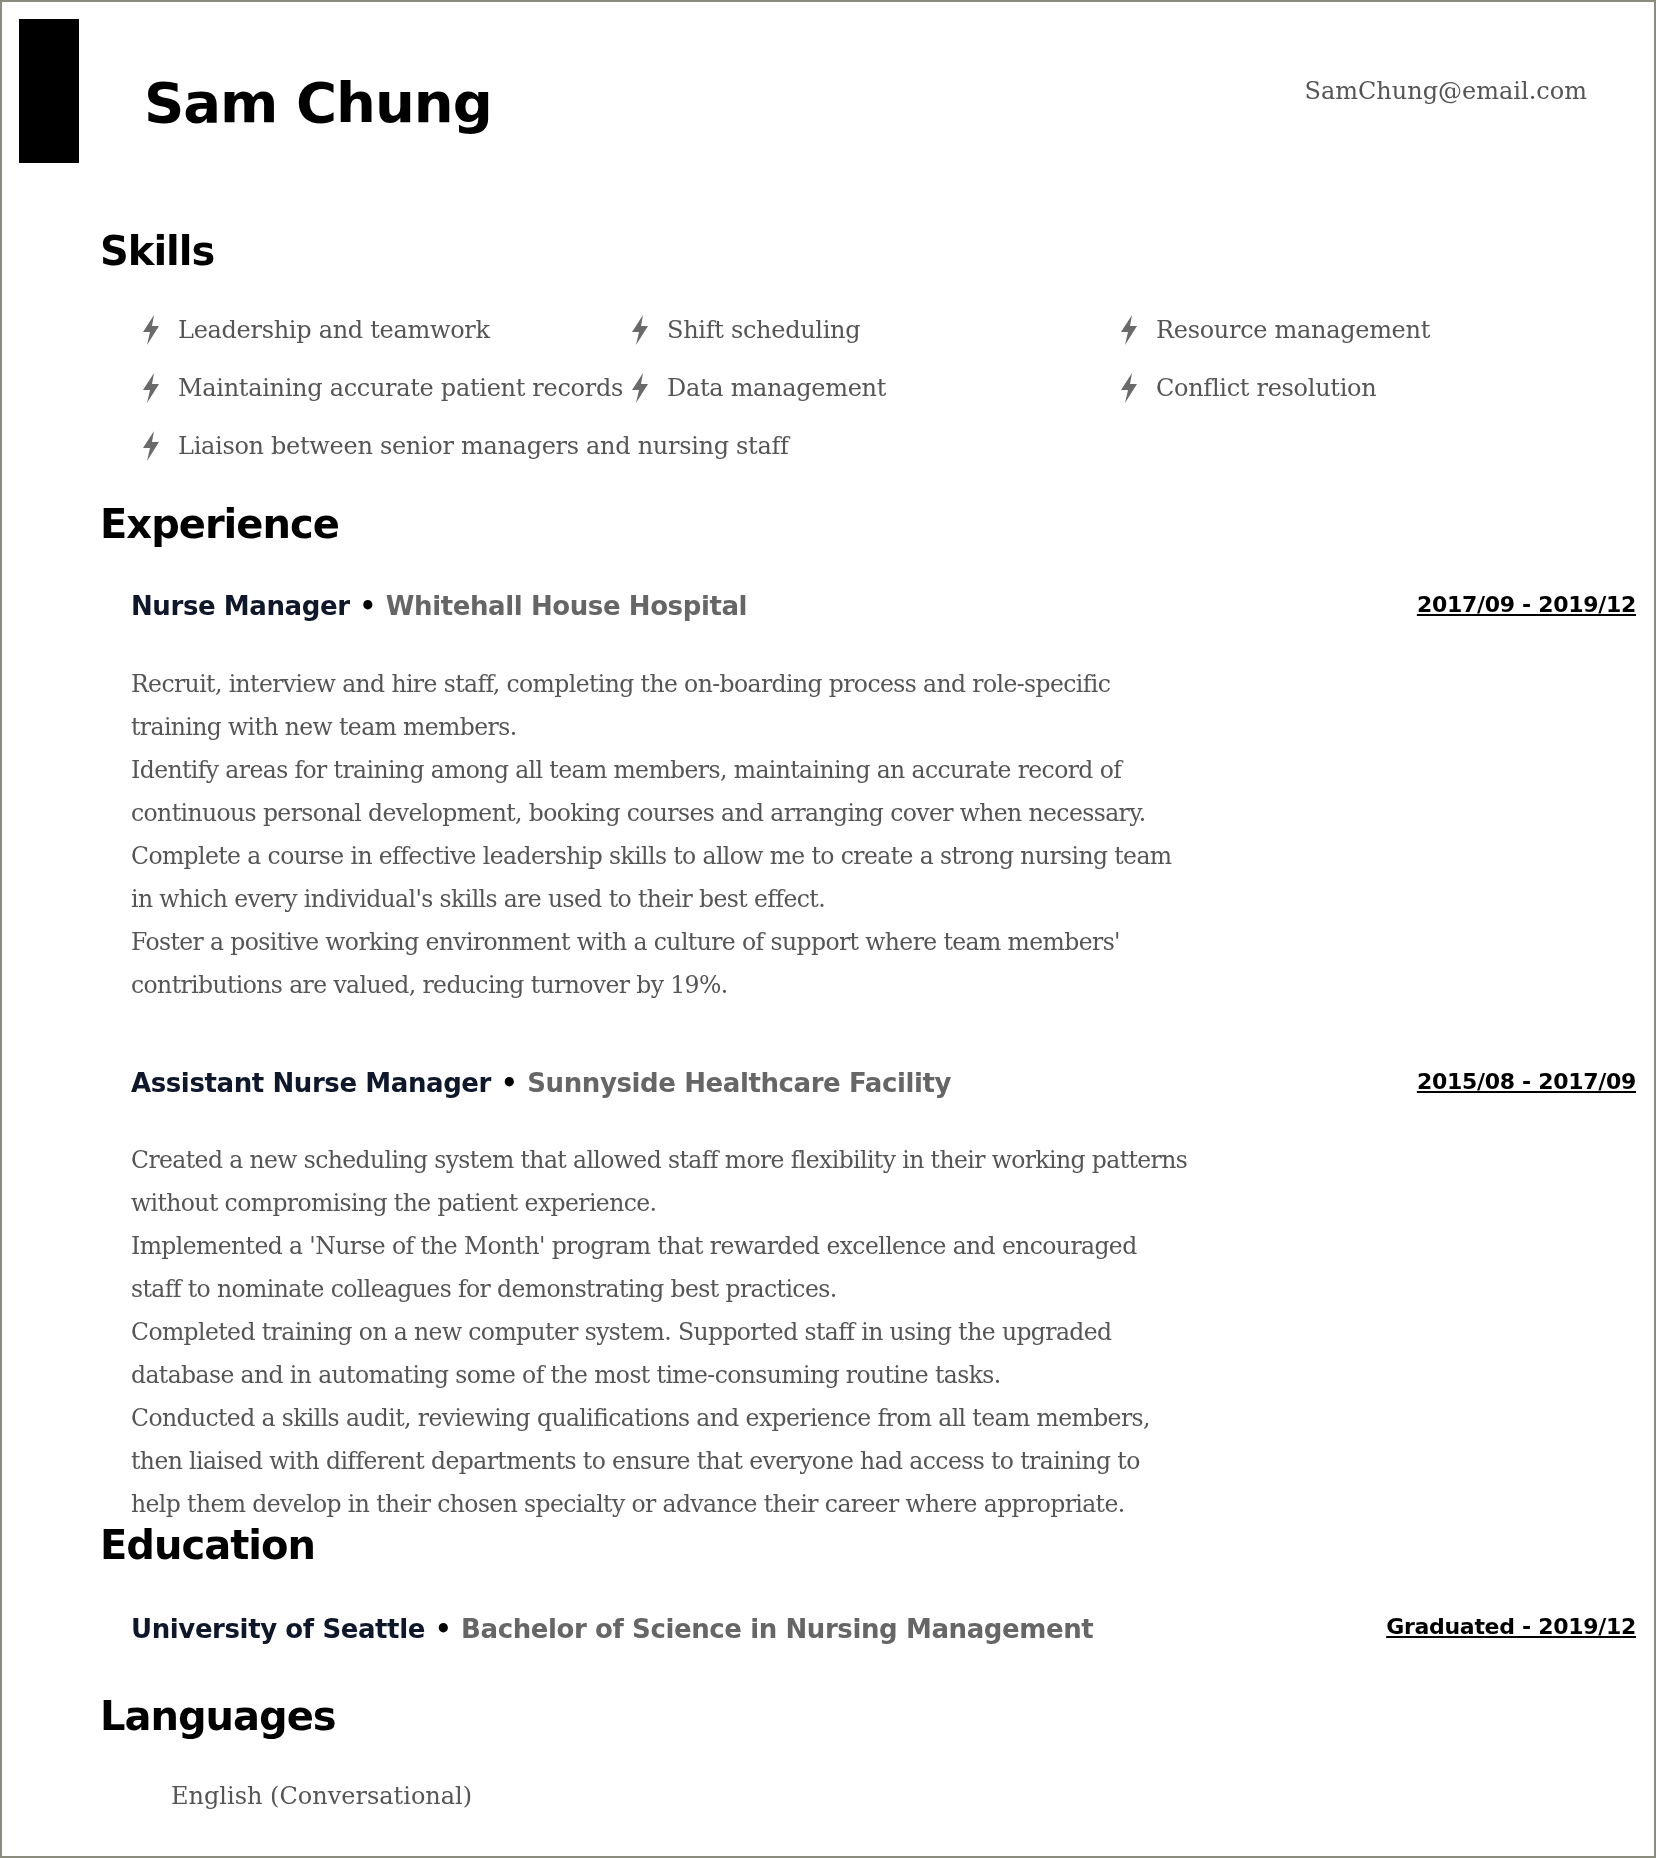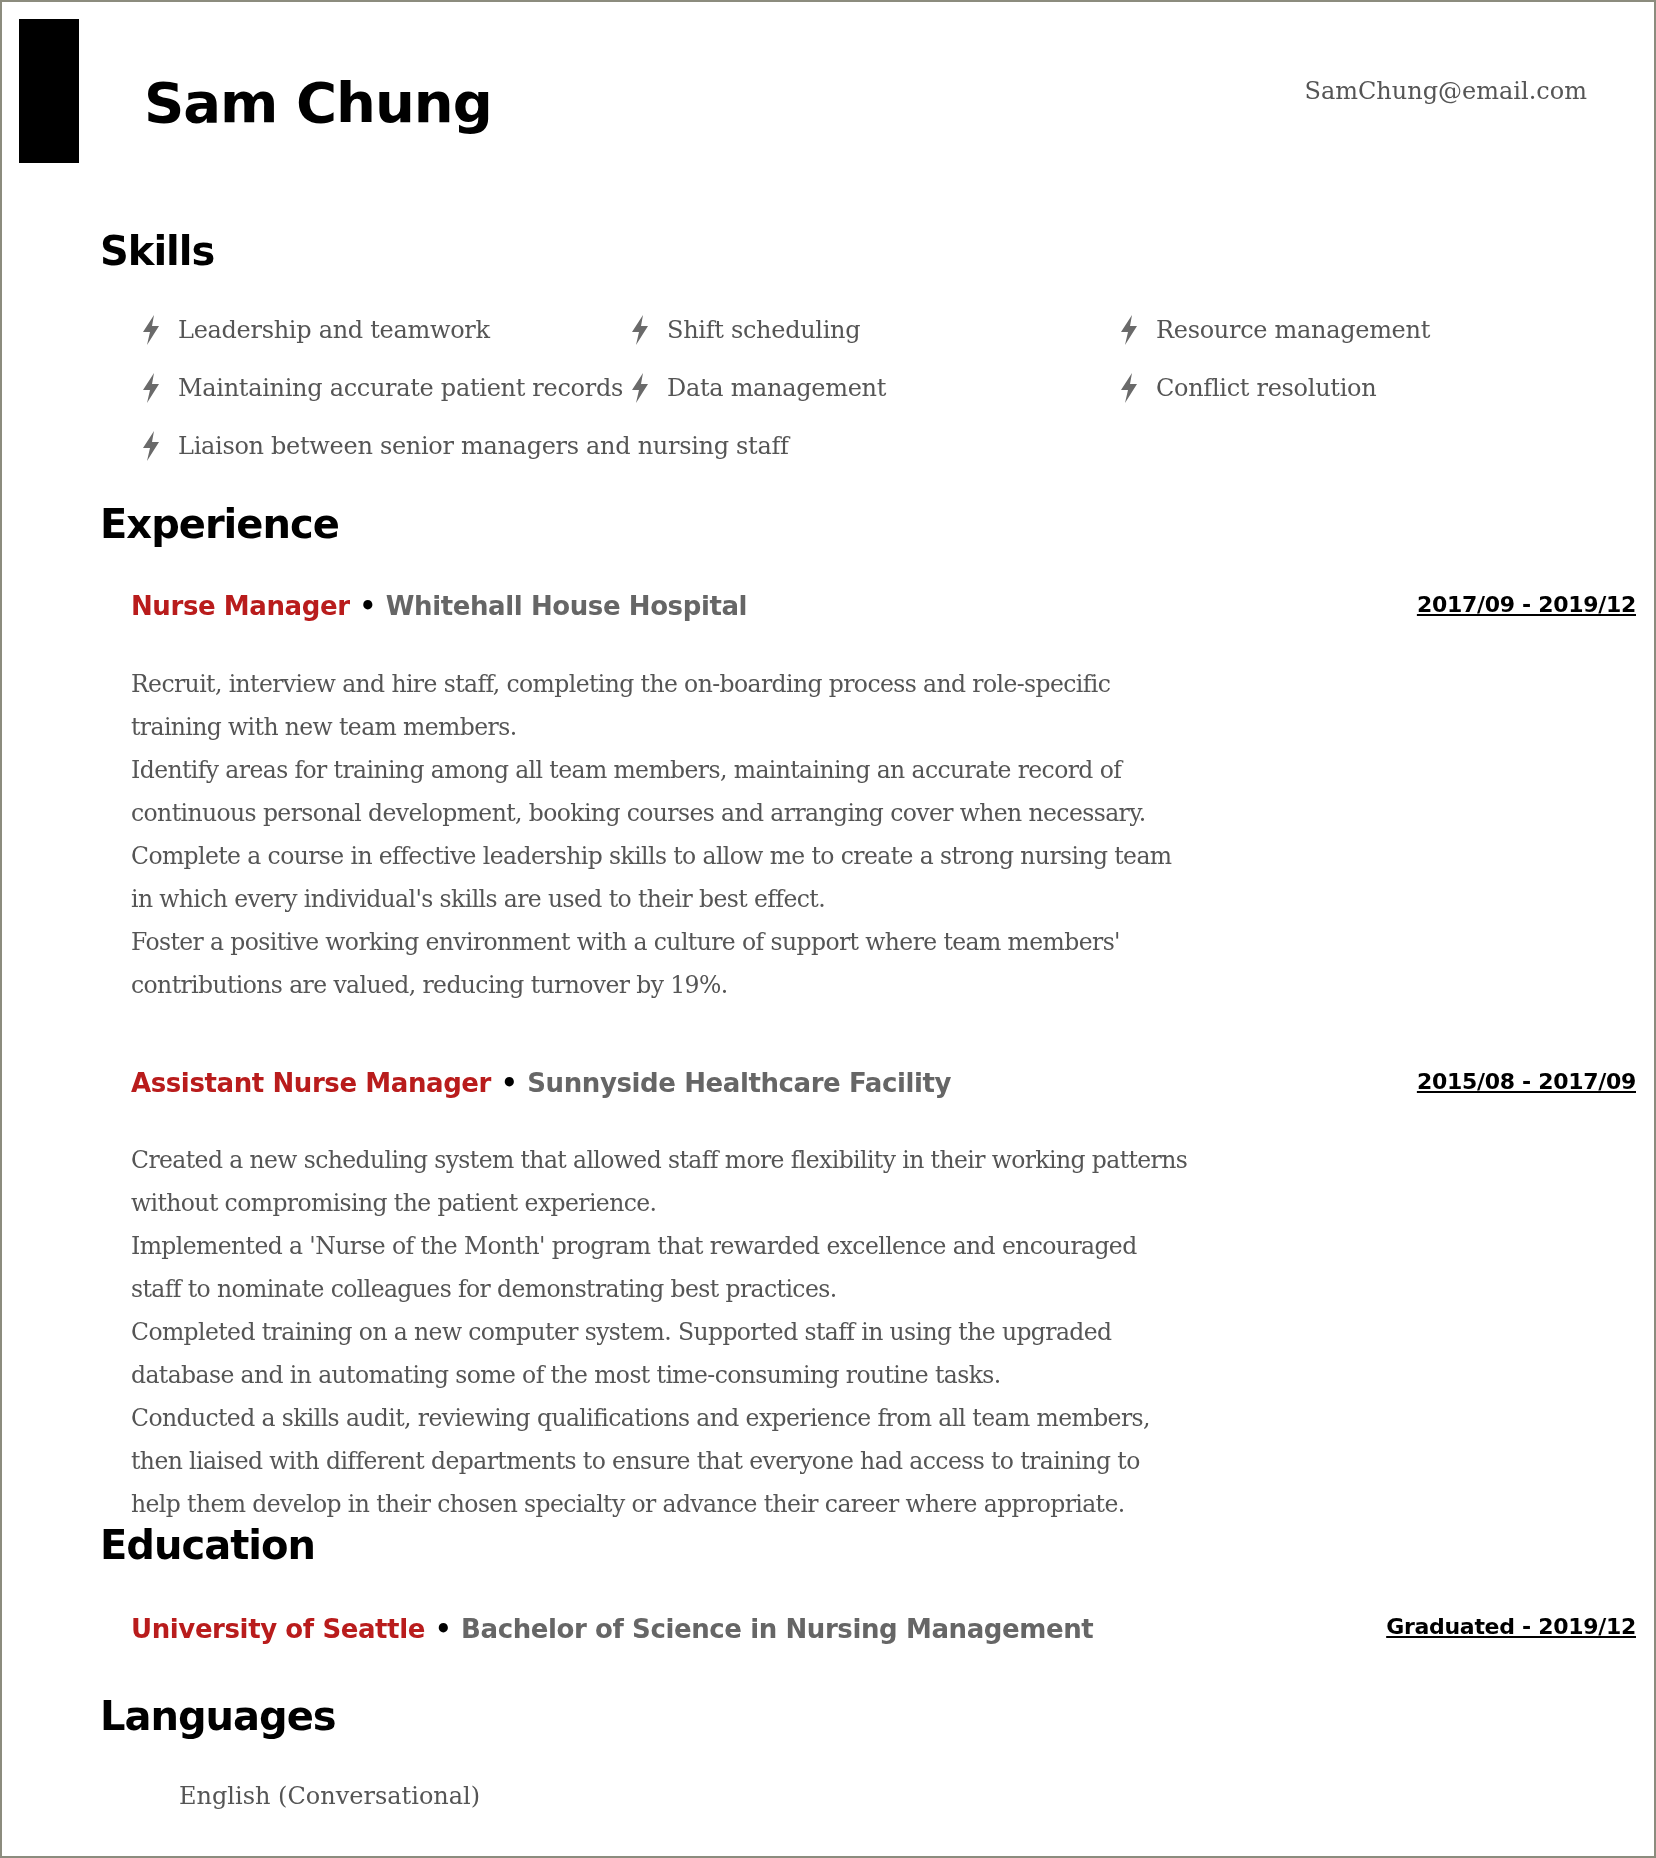--- a/index.html
+++ b/index.html
@@ -38,37 +38,37 @@
     position: absolute; height: 40px; display: flex; align-items: center;
     font-family: "DejaVu Serif", serif; font-size: 24px; color: #555555;
     white-space: nowrap; letter-spacing: -0.3px;
   }
   .bolt { width: 22px; height: 32px; margin-right: 16px; flex: none; }
   .job-head {
     position: absolute; left: 131px; height: 40px; display: flex; align-items: center;
     font-family: "DejaVu Sans", sans-serif; font-size: 26px; font-weight: bold;
     white-space: nowrap; letter-spacing: -0.4px;
   }
-  .job-head .role { color: #b91c1c; }
+  .job-head .role { color: #0f172a; }
   .job-head .dot { color: #000; margin: 0 10px; }
   .job-head .org { color: #666666; }
   .date {
     position: absolute; right: 20px; height: 40px; display: flex; align-items: center;
     font-family: "DejaVu Sans", sans-serif; font-size: 22px; font-weight: bold;
     color: #000; white-space: nowrap; letter-spacing: -0.3px; text-decoration: underline;
   }
   .desc {
     position: absolute; left: 131px; width: 1060px;
     font-family: "DejaVu Serif", serif; font-size: 23.5px; color: #555555;
     line-height: 43px; letter-spacing: -0.6px;
   }
   .desc p { margin: 0; }
   .lang {
     position: absolute; left: 171px; top: 1778px;
-    font-family: "DejaVu Serif", serif; font-size: 24px; color: #555555; line-height: 36px; margin-left: 8px;
+    font-family: "DejaVu Serif", serif; font-size: 24px; color: #555555; line-height: 36px;
   }
 </style>
 </head>
 <body>
 
 <div class="page-border"></div>
 
 <div class="accent-bar"></div>
 <h1 class="name">Sam Chung</h1>
 <a class="email">SamChung@email.com</a>

